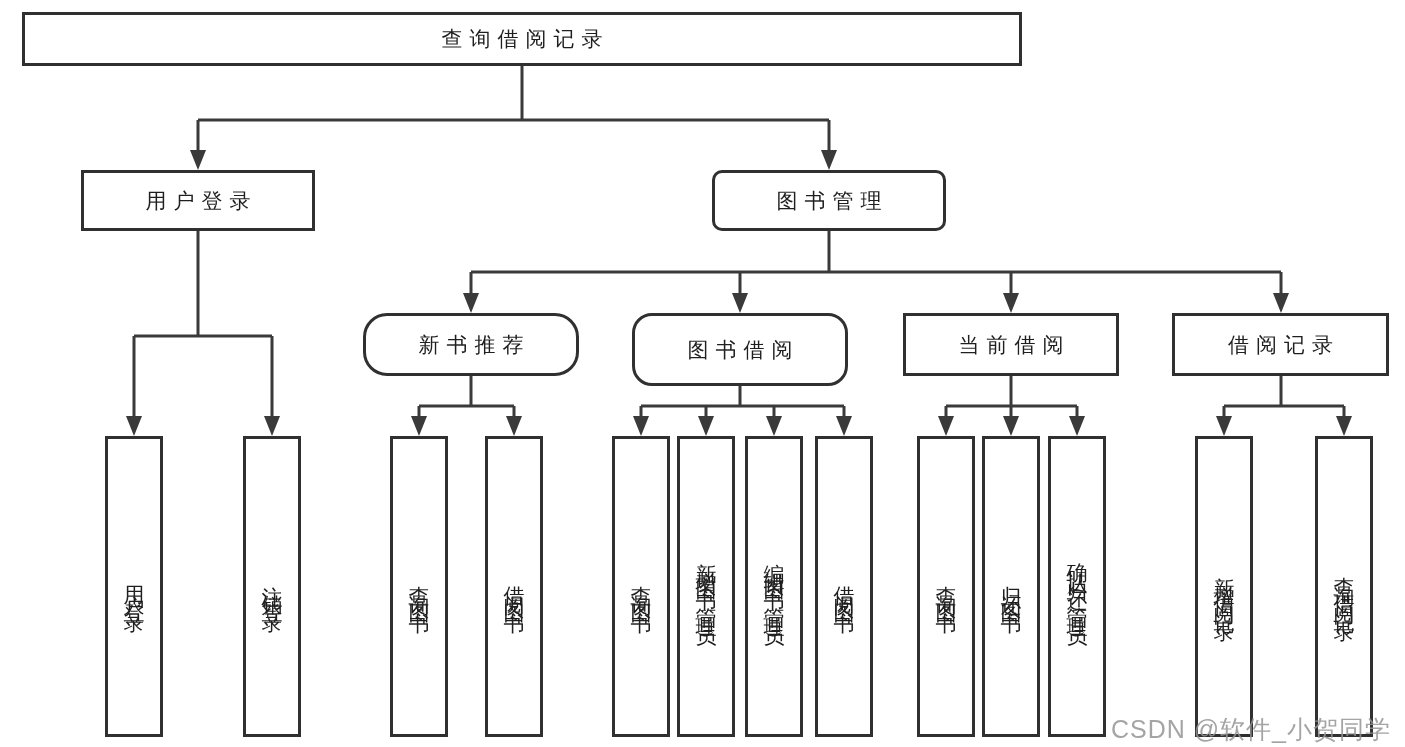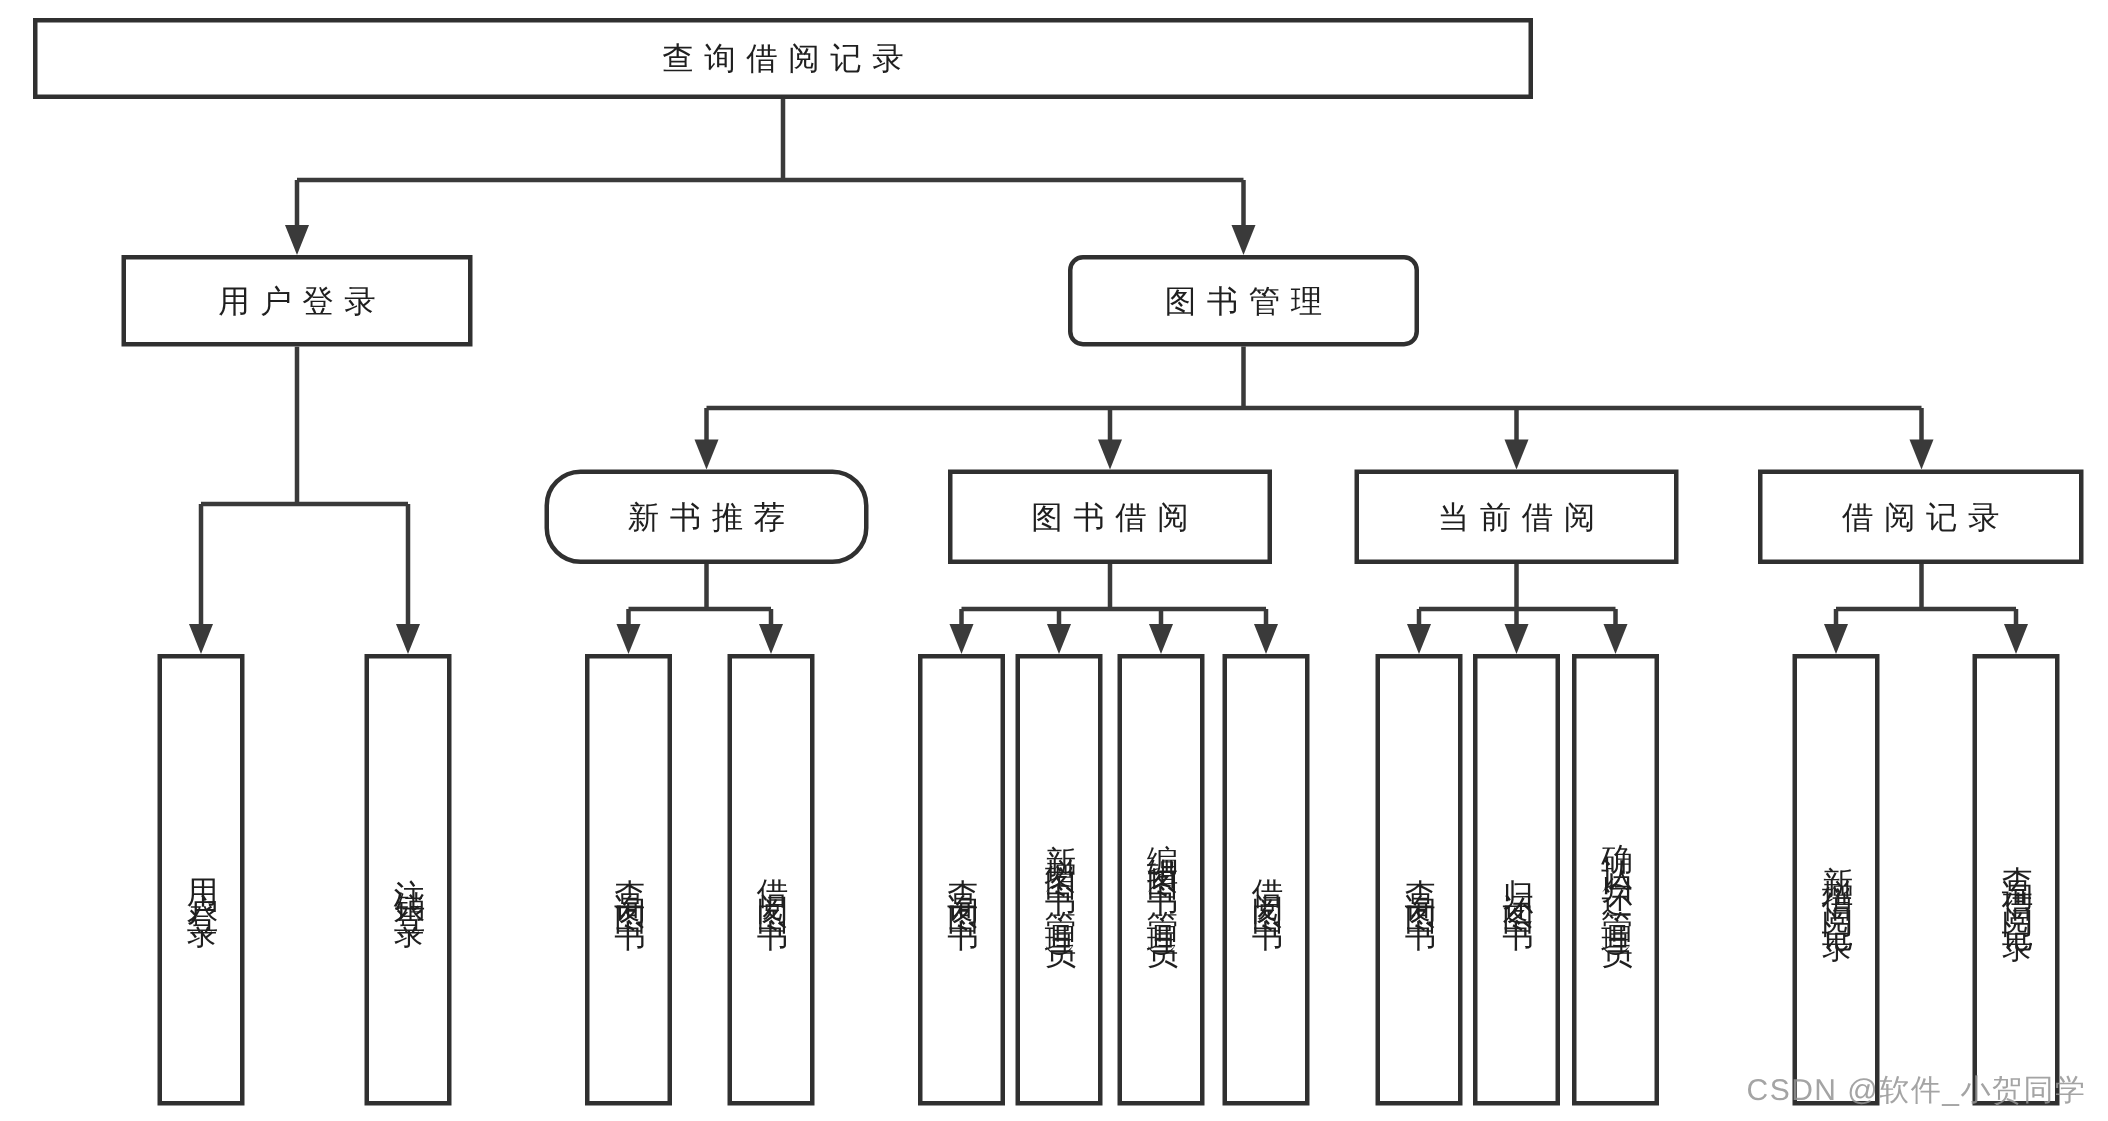--- a/index.html
+++ b/index.html
@@ -54,21 +54,21 @@
     font-size: 21px;
     letter-spacing: 9px;
     width: 58px;
     top: 436px;
     height: 301px;
   }
   .watermark {
     position: absolute;
     top: 713px;
     right: 14px;
-    font-size: 20px;
+    font-size: 25px;
     color: rgba(148, 148, 148, 0.85);
     letter-spacing: 1px;
     white-space: nowrap;
     z-index: 5;
   }
 </style>
 </head>
 <body>
 
 <div class="stage">
@@ -115,21 +115,21 @@
       <polygon points="1336,416 1352,416 1344,436"></polygon>
     </g>
   </svg>
 
   <div class="box h" style="left:22px; top:12px; width:1000px; height:54px;">查询借阅记录</div>
 
   <div class="box h" style="left:81px; top:170px; width:234px; height:61px;">用户登录</div>
   <div class="box h" style="left:712px; top:170px; width:234px; height:61px;border-radius:10px;">图书管理</div>
 
   <div class="box h" style="left:363px; top:313px; width:216px; height:63px;border-radius:24px;">新书推荐</div>
-  <div class="box h" style="left:632px; top:313px; width:216px; height:63px;">图书借阅</div>
+  <div class="box h" style="left:632px; top:313px; width:216px; height:73px;border-radius:20px;">图书借阅</div>
   <div class="box h" style="left:903px; top:313px; width:216px; height:63px;">当前借阅</div>
   <div class="box h" style="left:1172px; top:313px; width:217px; height:63px;">借阅记录</div>
 
   <div class="box v" style="left:105px;">用户登录</div>
   <div class="box v" style="left:243px;">注销登录</div>
 
   <div class="box v" style="left:390px;">查询图书</div>
   <div class="box v" style="left:485px;">借阅图书</div>
 
   <div class="box v" style="left:612px;">查询图书</div>

